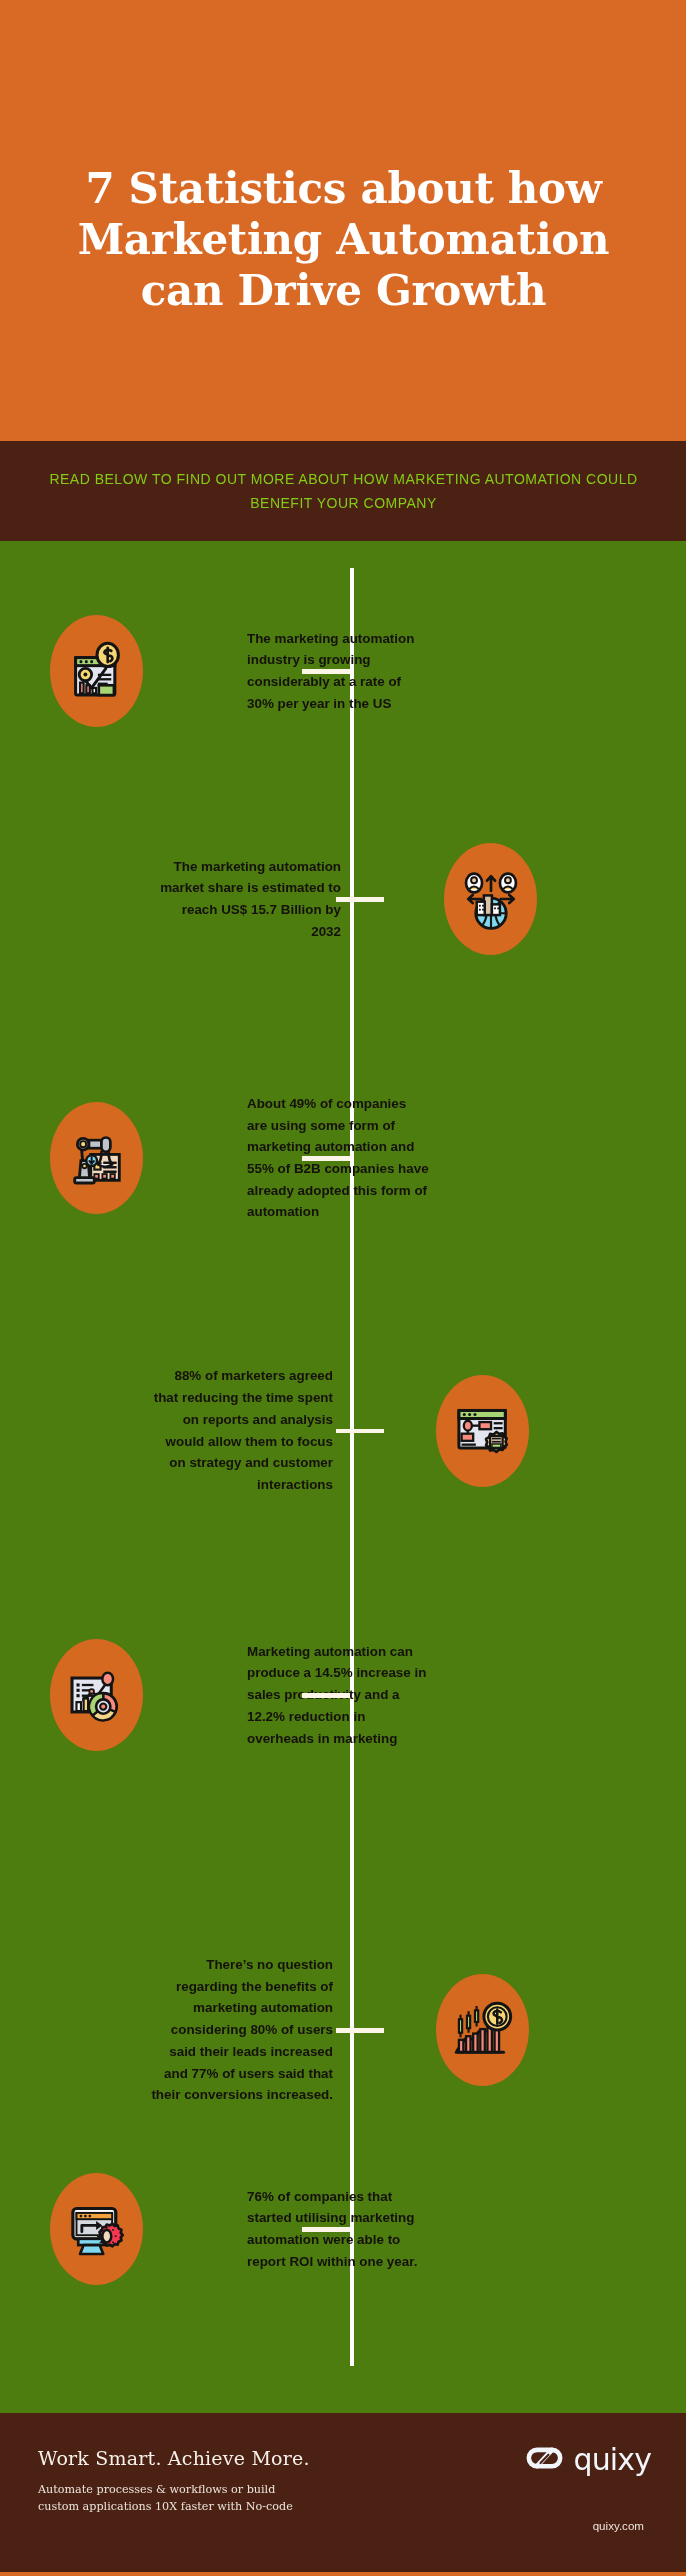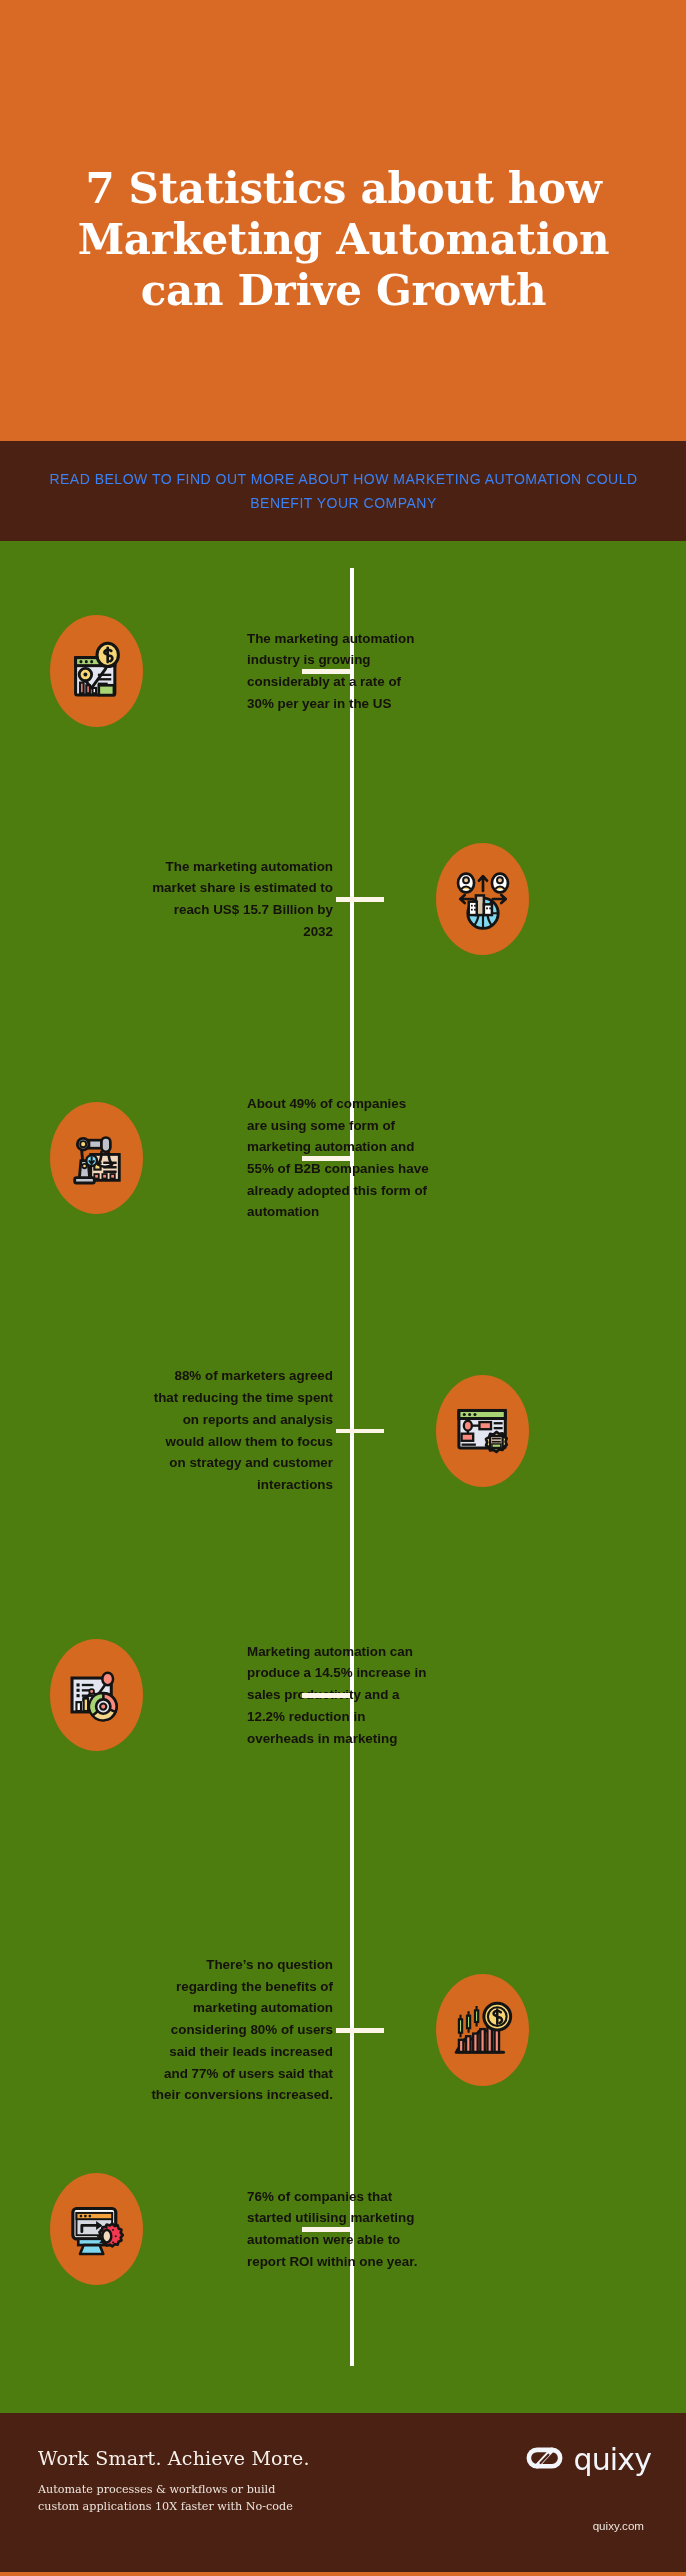--- a/index.html
+++ b/index.html
@@ -30,21 +30,21 @@
     padding-top:38px;
   }
 
   
   .subband {
     position:absolute; left:0; top:441px; width:687px; height:100px;
     background:#4A2113;
     display:flex; align-items:center; justify-content:center;
   }
   .subband-text {
-    color:#3b82f6;
+    color:#84cc16;
     font-size:14px;
     letter-spacing:0.5px;
     line-height:1.75;
     text-align:center;
     width:617px;
     font-weight:500;
   }
 
   
   .body-area {
@@ -166,21 +166,21 @@
           <rect x="25" y="53" width="4" height="9" fill="#F98B7E" stroke="#141414" stroke-width="2.4"></rect>
           <rect x="32" y="56" width="4" height="6" fill="#FFFFFF" stroke="#141414" stroke-width="2.4"></rect>
           <rect x="39" y="53" width="17" height="11" fill="#A8D473" stroke="#141414" stroke-width="3"></rect>
           <ellipse cx="49" cy="19" rx="12" ry="13" fill="#F7D774" stroke="#141414" stroke-width="3.4"></ellipse>
           <path d="M49 11 V27 M53 14.5 q-4-3-7 0 t7 6 q3 3 -1 5.5" fill="none" stroke="#141414" stroke-width="3" stroke-linecap="round"></path>
         </svg>
       </div>
       <div class="stat-text">The marketing automation industry is growing considerably at a rate of 30% per year in the US</div>
     </div>
 
-    <div class="stat right-icon" style="top:237px;height:242px;">
+    <div class="stat right-icon" style="top:237px;height:242px;padding-left:8px;">
       <div class="connector"></div>
       <div class="stat-text">The marketing automation market share is estimated to reach US$ 15.7 Billion by 2032</div>
       <div class="disc">
         <svg width="66" height="66" viewBox="0 0 74 74">
           <circle cx="37" cy="53" r="17" fill="#7FD7F0" stroke="#141414" stroke-width="3.2"></circle>
           <path d="M20 53 h34 M37 36 v34 M27 39 q10 14 0 28 M47 39 q-10 14 0 28" fill="none" stroke="#141414" stroke-width="2.4"></path>
           <rect x="29" y="33" width="9" height="22" fill="#D9C1A8" stroke="#141414" stroke-width="2.8"></rect>
           <rect x="21" y="40" width="9" height="15" fill="#FFFFFF" stroke="#141414" stroke-width="2.8"></rect>
           <rect x="38" y="43" width="9" height="12" fill="#FFFFFF" stroke="#141414" stroke-width="2.8"></rect>
           <rect x="23.5" y="43.5" width="2" height="2" fill="#141414"></rect>

